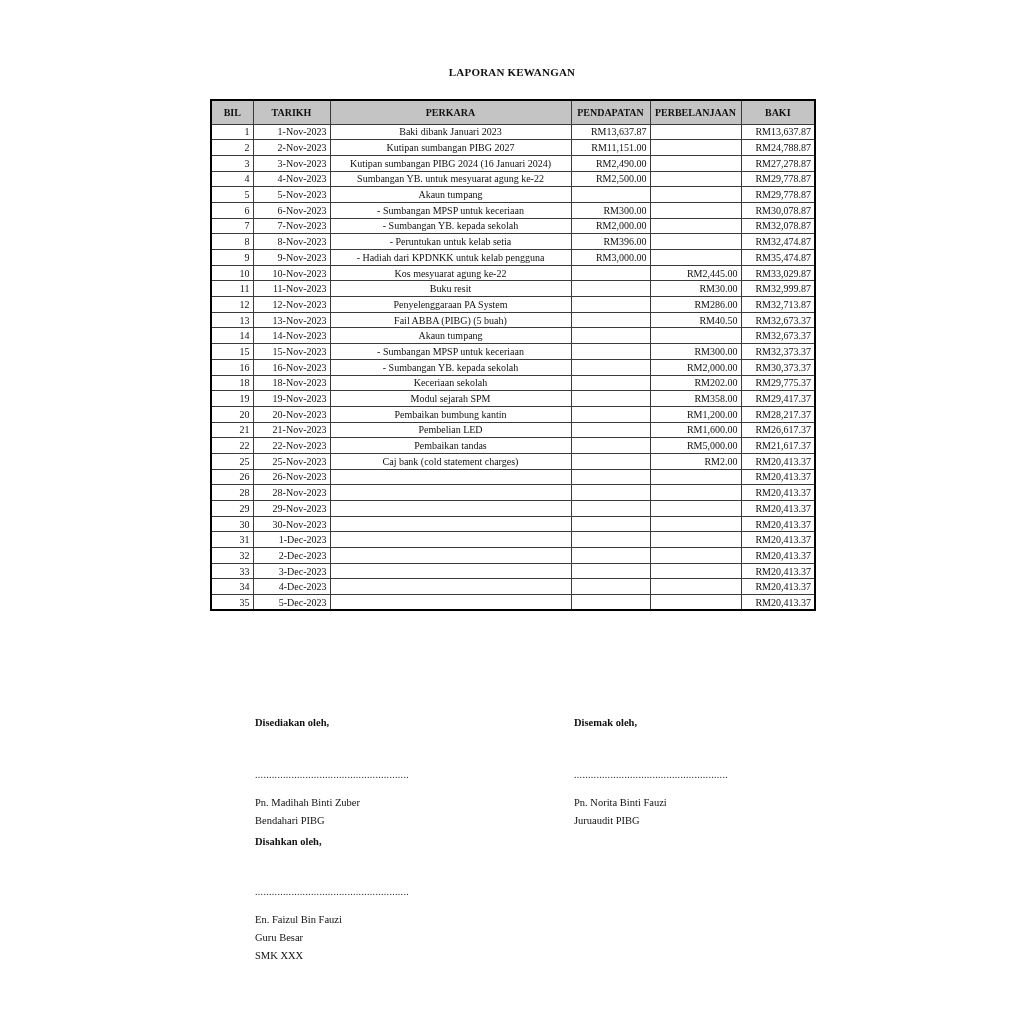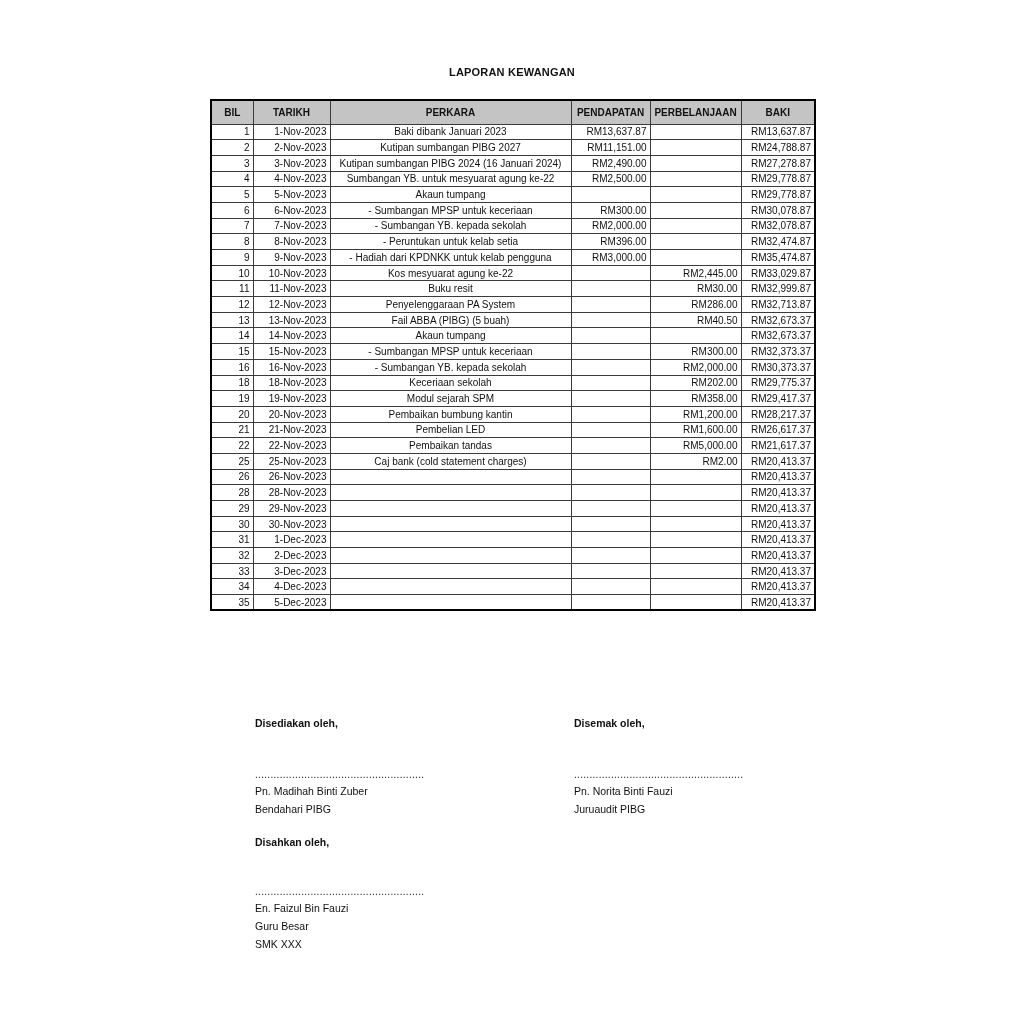--- a/index.html
+++ b/index.html
@@ -2,21 +2,21 @@
 <html><head>
 <meta charset="utf-8">
 <style>
   * { margin: 0; padding: 0; box-sizing: border-box; }
   html, body { background: #ffffff; }
   .page {
     position: relative;
     width: 1024px;
     height: 1024px;
     background: #ffffff;
-    font-family: Liberation Sans, sans-serif;
+    font-family: Liberation Serif, serif;
     color: #111;
     overflow: hidden;
   }
   .doc-title {
     position: absolute;
     top: 66px;
     left: 0;
     width: 100%;
     text-align: center;
     font-size: 11px;
@@ -53,21 +53,21 @@
   .sig-block { position: absolute; font-size: 10.5px; line-height: 18px; }
   .sig-label { font-weight: bold; font-size: 10.5px; line-height: 14px; }
   .sig-dots {
     font-size: 10px;
     line-height: 10px;
     margin-top: 40px;
     letter-spacing: 0.3px;
     color: #222;
   }
   .sig-name, .sig-role, .sig-org { font-size: 10.5px; line-height: 18px; }
-  .sig-name { margin-top: 2px; }
+  .sig-name { margin-top: 14px; }
 </style>
 </head>
 <body>
 
 <div class="page">
 
   <div class="doc-title">LAPORAN KEWANGAN</div>
 
   <table class="ftable">
     <colgroup>

